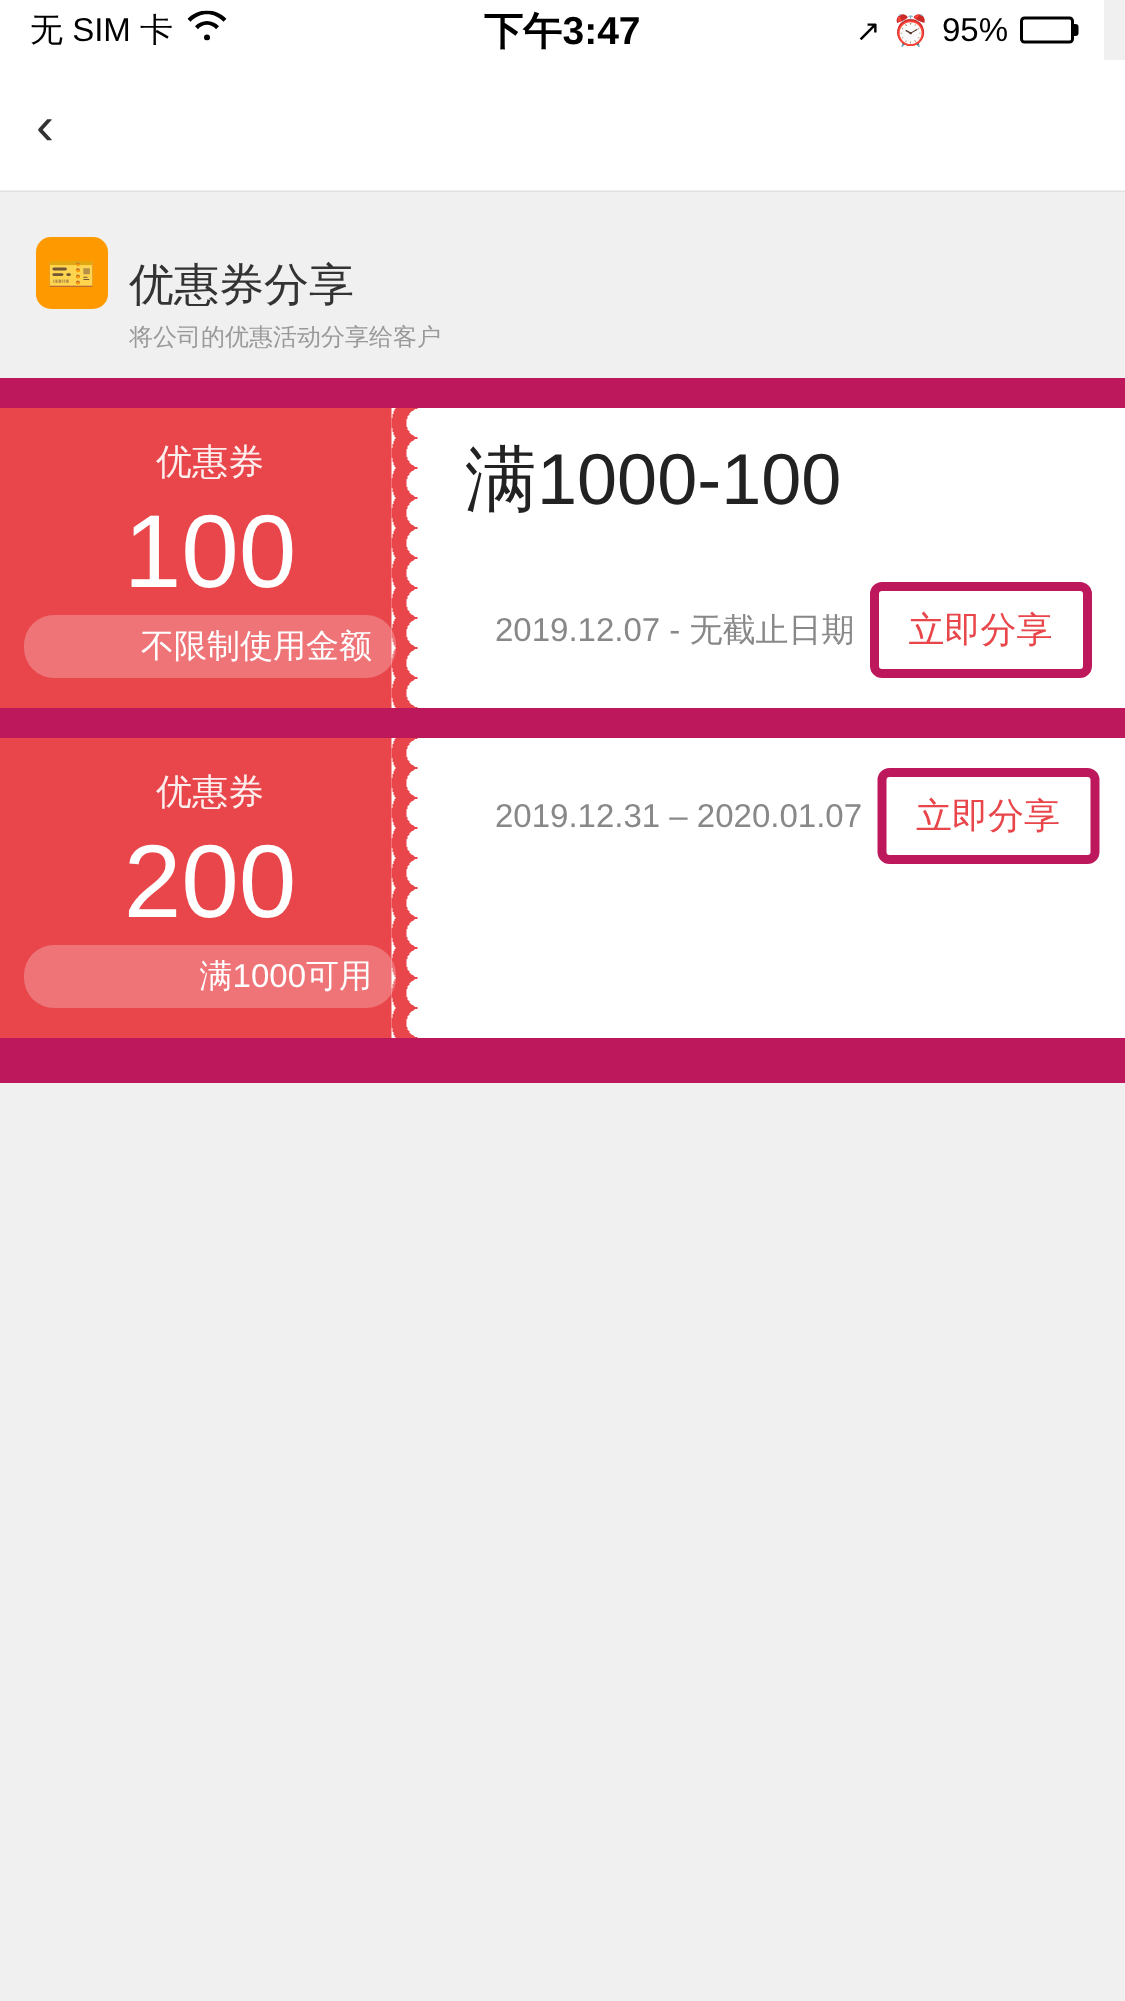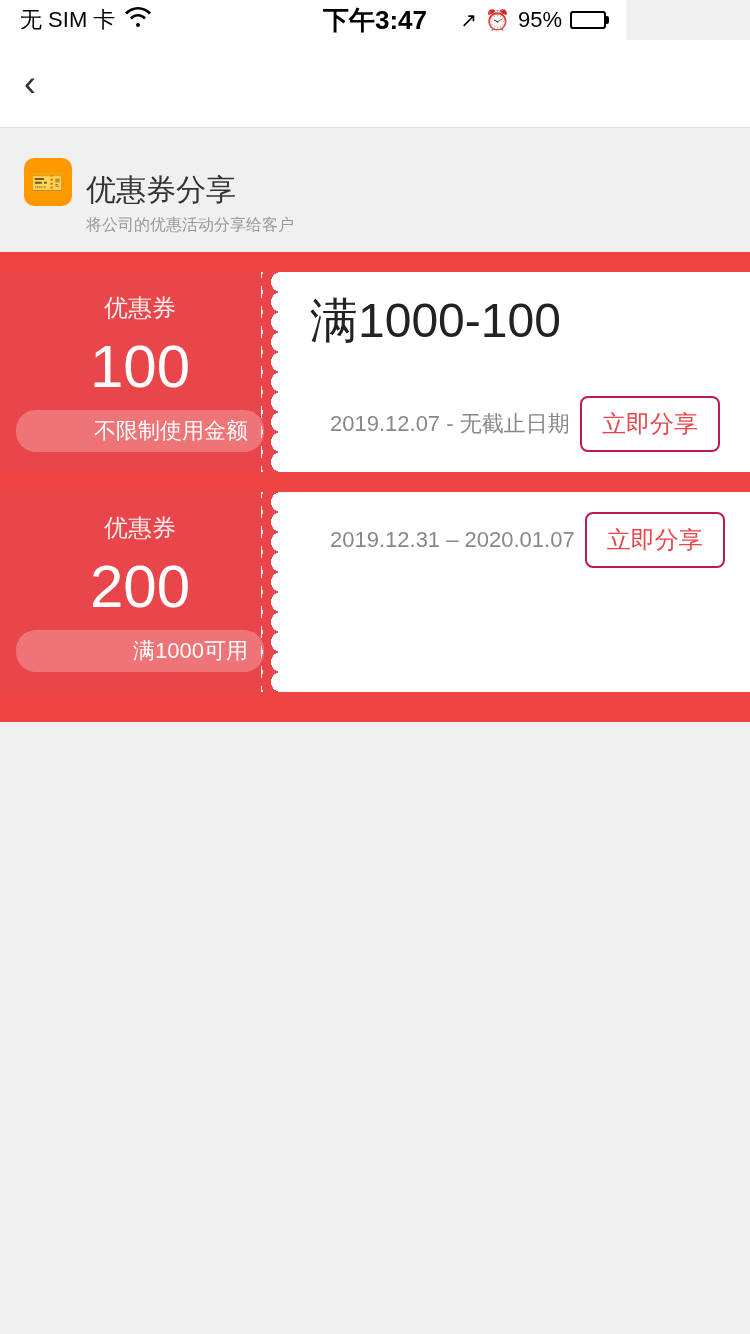--- a/index.html
+++ b/index.html
@@ -7,21 +7,21 @@
     body {
       width: 750px;
       min-height: 1334px;
       font-family: -apple-system, "PingFang SC", "Helvetica Neue", sans-serif;
       background: #f0f0f0;
       overflow-x: hidden;
     }
 
     
     .status-bar {
-      width: 626px;
+      width: 736px;
       height: 40px;
       background: #fff;
       display: flex;
       align-items: center;
       justify-content: space-between;
       padding: 0 20px;
       font-size: 24px;
       font-weight: 500;
     }
     .status-left {
@@ -128,21 +128,21 @@
       color: #333;
       margin-top: 12px;
     }
     .section-subtitle {
       font-size: 16px;
       color: #999;
     }
 
     
     .coupon-list {
-      background: #ef4444;
+      background: #be185d;
       padding: 10px 0 20px;
       display: flex;
       flex-direction: column;
       gap: 0;
     }
 
     
     .coupon-card {
       background: #fff;
       margin: 10px 0;
@@ -182,21 +182,21 @@
       background-size: 20px 20px;
       background-position: right top;
     }
 
     .coupon-label {
       font-size: 24px;
       color: rgba(255,255,255,0.9);
       font-weight: 400;
     }
     .coupon-amount {
-      font-size: 60px;
+      font-size: 69px;
       color: #fff;
       font-weight: 300;
       line-height: 1;
     }
     .coupon-condition {
       background: rgba(255,255,255,0.25);
       color: #fff;
       font-size: 22px;
       padding: 6px 16px;
       border-radius: 20px;
@@ -225,21 +225,21 @@
       gap: 10px;
       margin-left: 20px;
     }
     .coupon-date {
       font-size: 22px;
       color: #888;
       flex: 1;
       white-space: nowrap;
     }
     .share-btn {
-      border: 2px solid #be185d;
+      border: 6px solid #be185d;
       border-radius: 8px;
       color: #e8464a;
       font-size: 24px;
       padding: 10px 20px;
       background: transparent;
       cursor: pointer;
       white-space: nowrap;
       flex-shrink: 0;
     }
 

